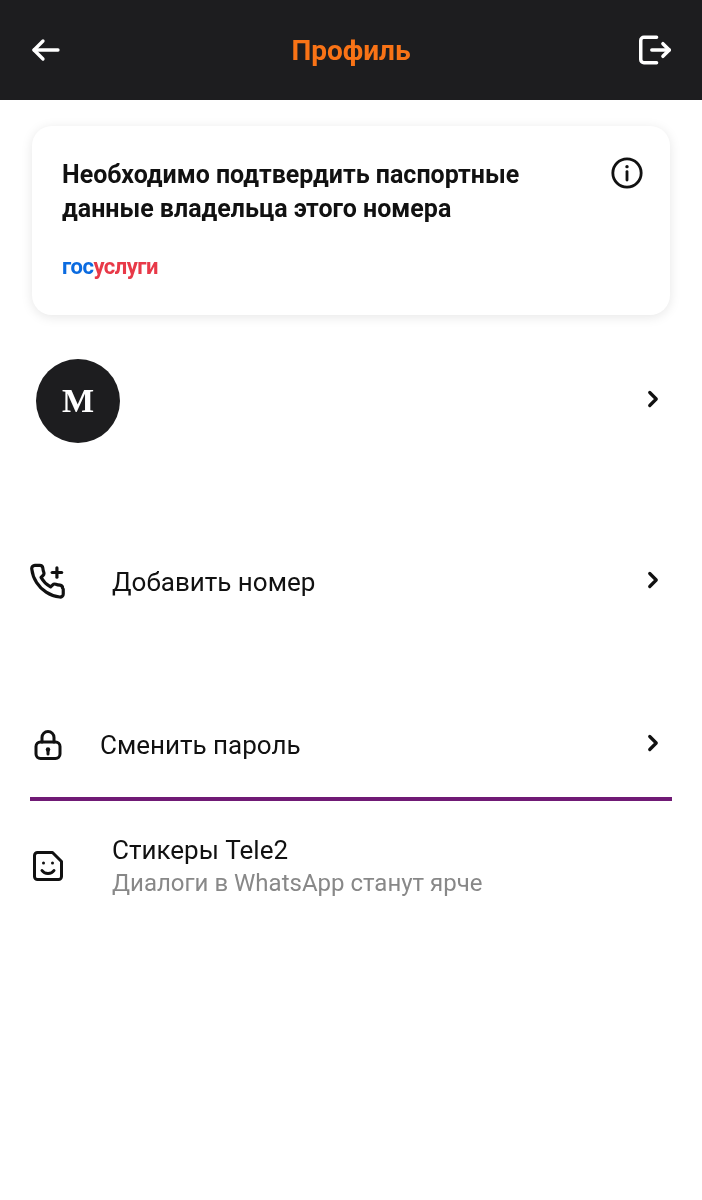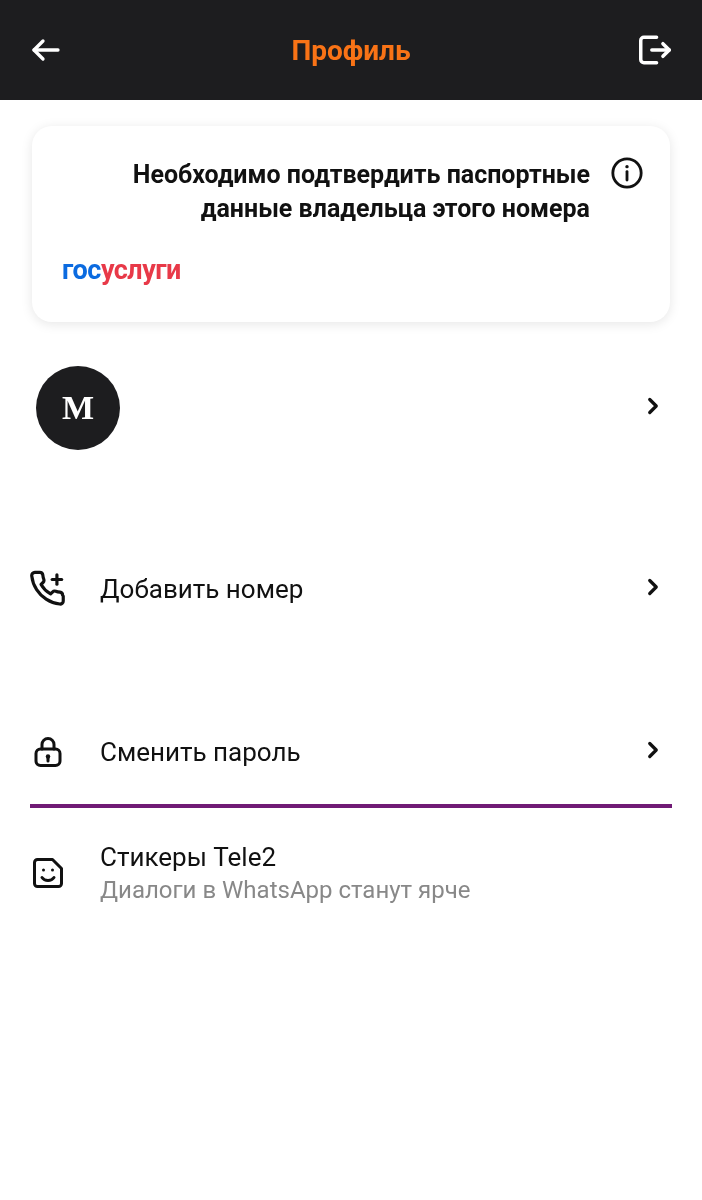--- a/index.html
+++ b/index.html
@@ -39,31 +39,30 @@
     box-shadow: 0 2px 12px rgba(0,0,0,0.1);
     padding: 32px 30px 36px 30px;
     position: relative;
   }
   .card-title {
     font-size: 25px;
     font-weight: 700;
     color: #111;
     line-height: 1.35;
     padding-right: 50px;
-    text-align: right;
   }
   .card-info {
     position: absolute;
     top: 30px;
     right: 26px;
     cursor: pointer;
   }
   .gosuslugi {
     margin-top: 28px;
-    font-size: 27px;
+    font-size: 22px;
     font-weight: 700;
     letter-spacing: -0.5px;
   }
   .gosuslugi .g1 { color: #0b6be0; }
   .gosuslugi .g2 { color: #e83948; }
   .confirm-btn {
     margin: 34px auto 0 auto;
     display: block;
     background: #1d1d1f;
     color: #ffffff;
@@ -97,21 +96,21 @@
     margin-left: auto;
   }
   .list-item {
     display: flex;
     align-items: center;
     padding: 34px 36px 34px 30px;
     cursor: pointer;
     border-bottom: 4px solid #701a75;
   }
   .list-item:first-child { border-top: none; }
-  .list-item.no-border { border-bottom: none; }
+  .list-item.no-border { border-bottom: none; gap: 12px; }
   .list-icon {
     width: 44px;
     display: flex;
     align-items: center;
     justify-content: flex-start;
     flex-shrink: 0;
   }
   .list-text {
     margin-left: 26px;
     flex: 1;

